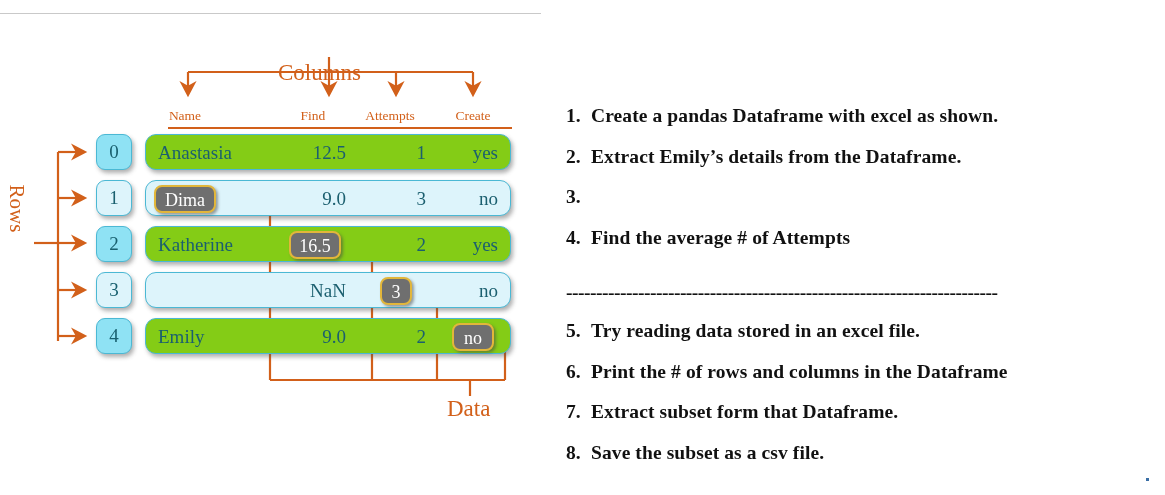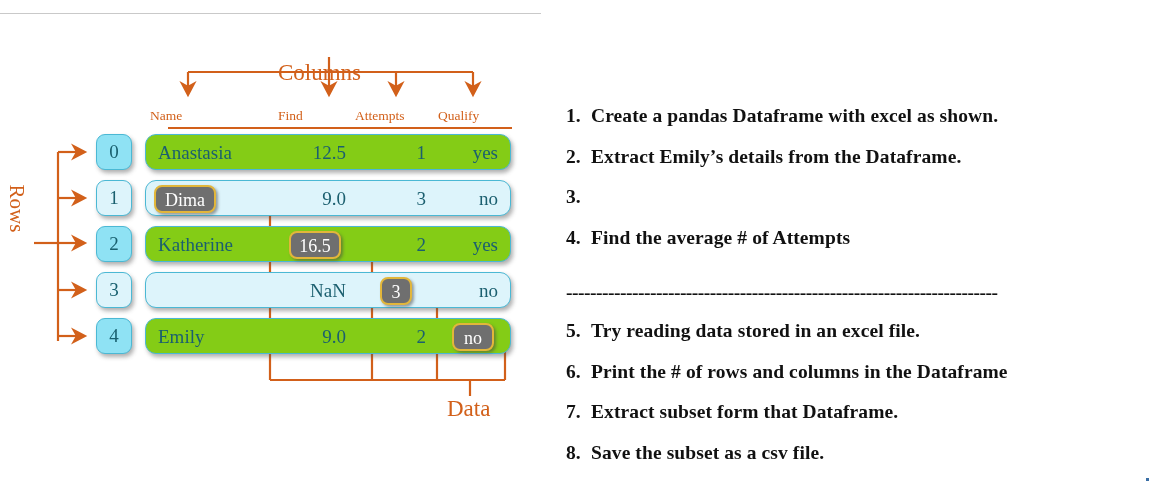--- a/index.html
+++ b/index.html
@@ -31,20 +31,21 @@
   #data-label{left:447px;top:396px;font-size:23px;}
   #rows-label{
     left:-7px;top:196px;font-size:21px;
     transform:rotate(90deg);transform-origin:center center;
   }
 
   
   .col-head{
     position:absolute;color:#d2601a;font-size:13.5px;
     font-family:"Liberation Serif", serif;white-space:nowrap;
+    text-align:center;
   }
   #ch0{left:150px;top:108px;width:70px;}
   #ch1{left:278px;top:108px;width:70px;}
   #ch2{left:355px;top:108px;width:70px;}
   #ch3{left:438px;top:108px;width:70px;}
   #head-rule{position:absolute;left:168px;top:127px;width:344px;height:2px;background:#d2601a;}
 
   
   .idx-chip{
     position:absolute;width:36px;height:36px;
@@ -151,21 +152,21 @@
     </g>
   </svg>
 
   <div class="orange-label" id="columns-label">Columns</div>
   <div class="orange-label" id="rows-label">Rows</div>
   <div class="orange-label" id="data-label">Data</div>
 
   <div class="col-head" id="ch0">Name</div>
   <div class="col-head" id="ch1">Find</div>
   <div class="col-head" id="ch2">Attempts</div>
-  <div class="col-head" id="ch3">Qualify</div>
+  <div class="col-head" id="ch3">Create</div>
   <div id="head-rule"></div>
 
   <div class="idx-chip idx-dark" style="top:134px">0</div>
   <div class="idx-chip idx-light" style="top:180px">1</div>
   <div class="idx-chip idx-dark" style="top:226px">2</div>
   <div class="idx-chip idx-light" style="top:272px">3</div>
   <div class="idx-chip idx-dark" style="top:318px">4</div>
 
   <div class="row-pill row-dark" style="top:134px">
     <div class="cell c-name">Anastasia</div>

